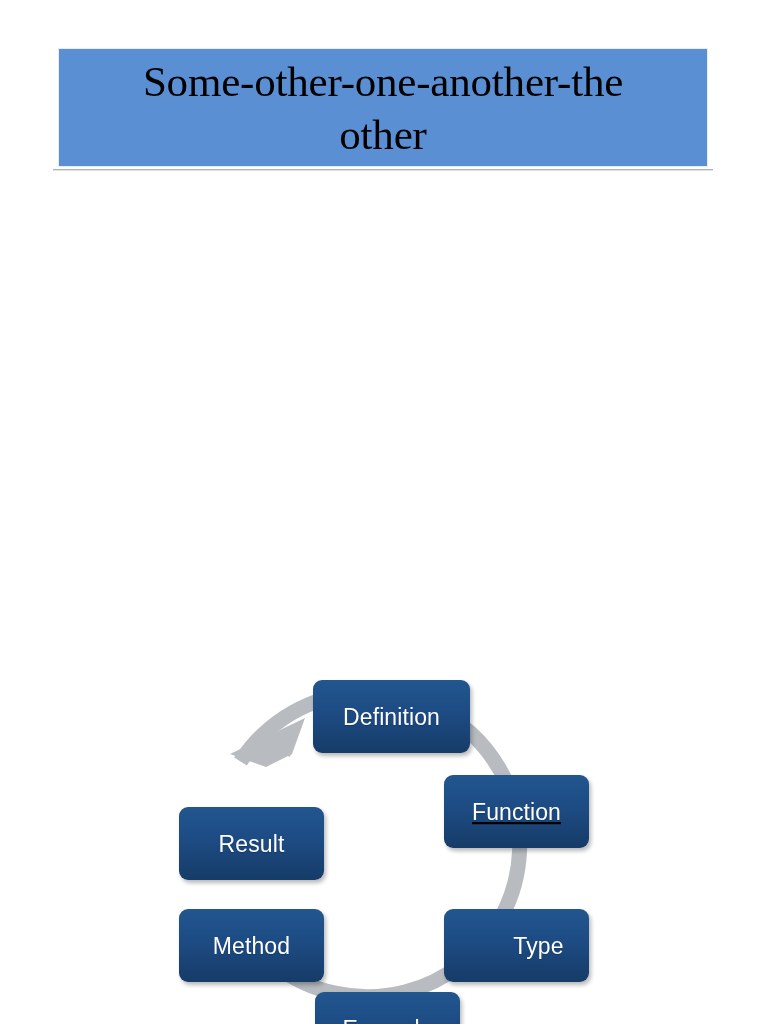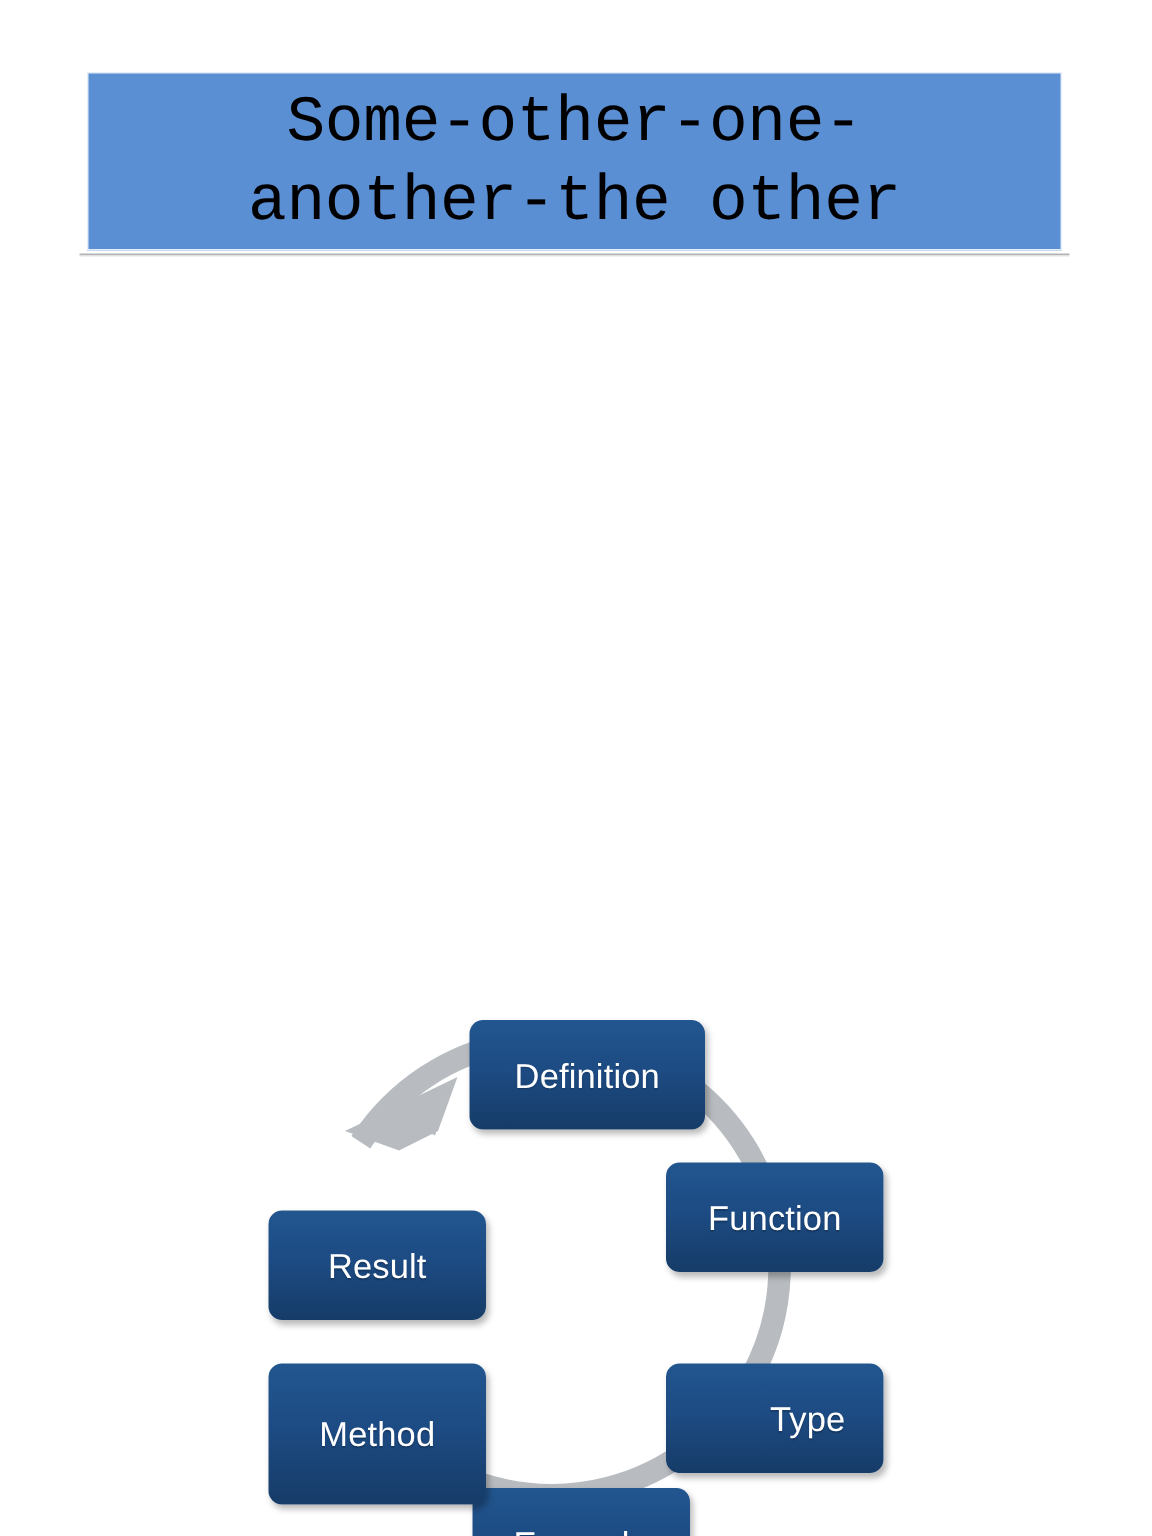--- a/index.html
+++ b/index.html
@@ -34,21 +34,21 @@
     width: 650px;
     height: 119px;
     background: #5b8fd4;
     border: 1px solid #e4edf8;
     box-sizing: border-box;
     display: flex;
     align-items: center;
     justify-content: center;
   }
   #title-text {
-    font-family: Liberation Mono, monospace;
+    font-family: Liberation Serif, serif;
     font-size: 43px;
     line-height: 53px;
     color: #000000;
     text-align: center;
     width: 560px;
     font-weight: normal;
     letter-spacing: -0.2px;
     white-space: pre-line;
   }
   #banner-underline {
@@ -92,24 +92,24 @@
     font-size: 23px;
     line-height: 26px;
     font-weight: normal;
     letter-spacing: .1px;
     white-space: nowrap;
     text-shadow: 0 1px 1px rgba(0,0,0,0.22);
   }
 
   
   #node-definition { left: 143px; top: 18px;  width: 157px; height: 73px; }
-  #node-function   { left: 274px; top: 113px; width: 145px; height: 73px; }
+  #node-function   { left: 274px; top: 113px; width: 145px; height: 73px; text-decoration: underline; }
   #node-type       { left: 274px; top: 247px; width: 145px; height: 73px; padding-left: 44px; }
   #node-example    { left: 145px; top: 330px; width: 145px; height: 73px; }
-  #node-method     { left: 9px;   top: 247px; width: 145px; height: 94px; }
+  #node-method     { left: 9px;   top: 247px; width: 145px; height: 73px; }
   #node-result     { left: 9px;   top: 113px; width: 145px; height: 73px; margin-top: 32px; }
 </style>
 </head>
 <body>
 
 <div id="slide">
 
   <div id="title-banner">
     <div id="title-text">Some-other-one-another-the other</div>
   </div>

